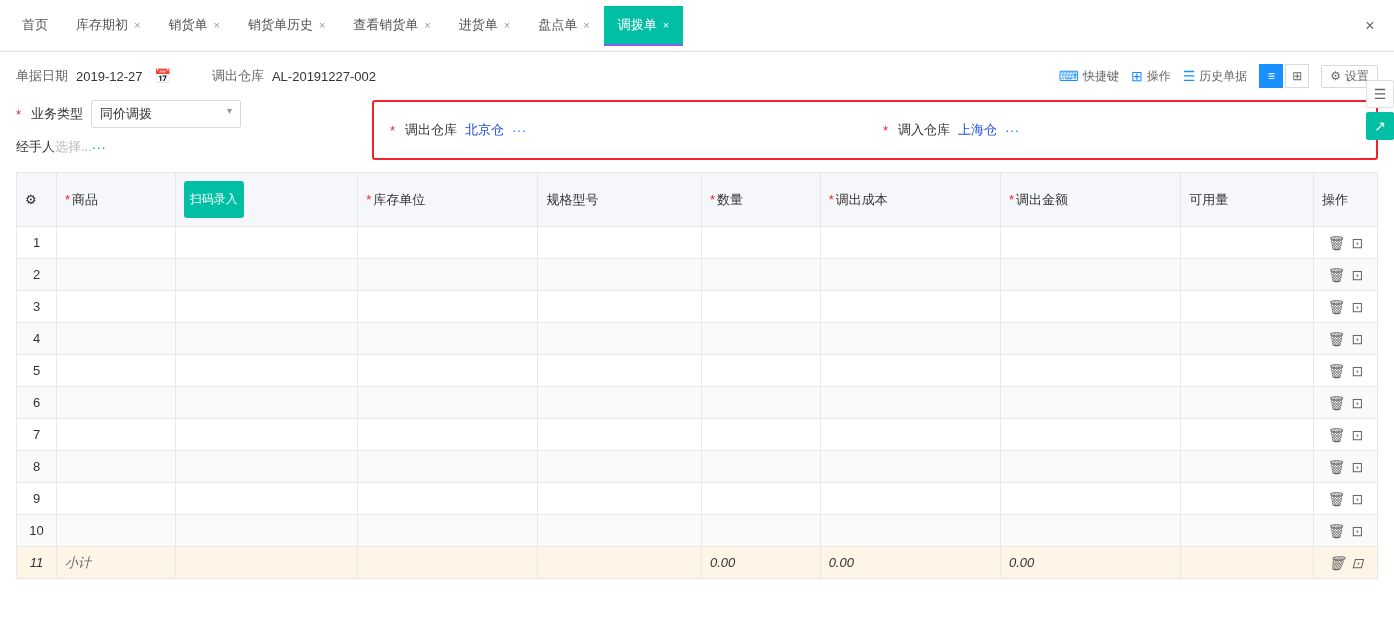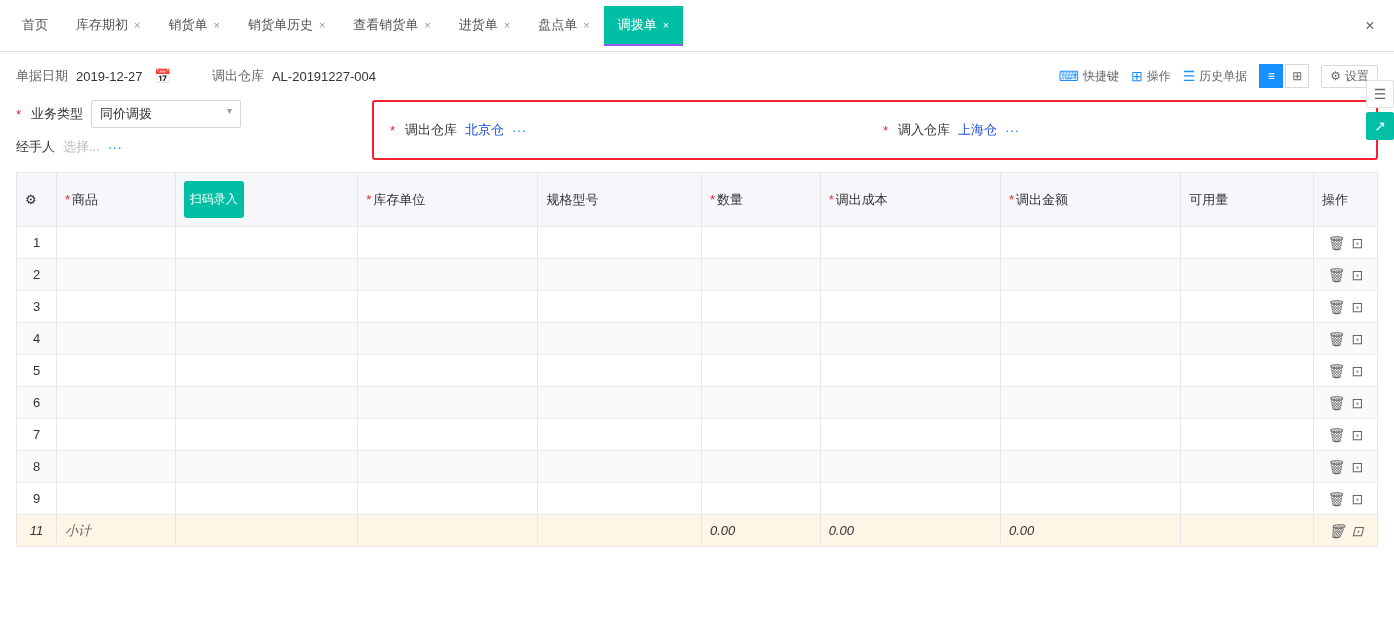--- a/index.html
+++ b/index.html
@@ -160,21 +160,21 @@
       align-items: center;
       gap: 8px;
       flex: 1;
     }
     .warehouse-label { color: #333; white-space: nowrap; }
     .warehouse-value { color: #1d4ed8; font-weight: normal; }
     .more-btn { color: #1890ff; cursor: pointer; font-size: 14px; }
     .person-field {
       display: flex;
       align-items: center;
-      gap: 8px;
+      gap: 0;
     }
     .person-placeholder { color: #bbb; }
 
     
     .data-table {
       width: 100%;
       border-collapse: collapse;
       font-size: 13px;
     }
     .data-table thead tr {
@@ -294,21 +294,21 @@
 <div class="main-content">
 
   <div class="header-row">
     <div class="header-field">
       <span class="header-label">单据日期</span>
       <span class="header-value">2019-12-27</span>
       <span class="calendar-icon">📅</span>
     </div>
     <div class="header-field">
       <span class="header-label">调出仓库</span>
-      <span class="header-value">AL-20191227-004</span>
+      <span class="header-value">AL-20191227-002</span>
     </div>
     <div class="header-actions">
       <div class="action-link">
         <span class="action-icon">⌨</span>
         <span>快捷键</span>
       </div>
       <div class="action-link">
         <span class="action-icon">⊞</span>
         <span>操作</span>
       </div>
@@ -536,20 +536,37 @@
       <td></td>
       <td></td>
       <td></td>
       <td class="col-actions">
         <div class="action-icons">
           <span class="icon-btn">🗑</span>
           <span class="icon-btn">⊡</span>
         </div>
       </td>
     </tr>
+          <tr>
+      <td class="row-num">10</td>
+      <td></td>
+      <td></td>
+      <td></td>
+      <td></td>
+      <td></td>
+      <td></td>
+      <td></td>
+      <td></td>
+      <td class="col-actions">
+        <div class="action-icons">
+          <span class="icon-btn">🗑</span>
+          <span class="icon-btn">⊡</span>
+        </div>
+      </td>
+    </tr>
           <tr class="subtotal-row">
       <td class="row-num">11</td>
       <td><span class="subtotal-label">小计</span></td>
       <td></td>
       <td></td>
       <td></td>
       <td>0.00</td>
       <td>0.00</td>
       <td>0.00</td>
       <td></td>

